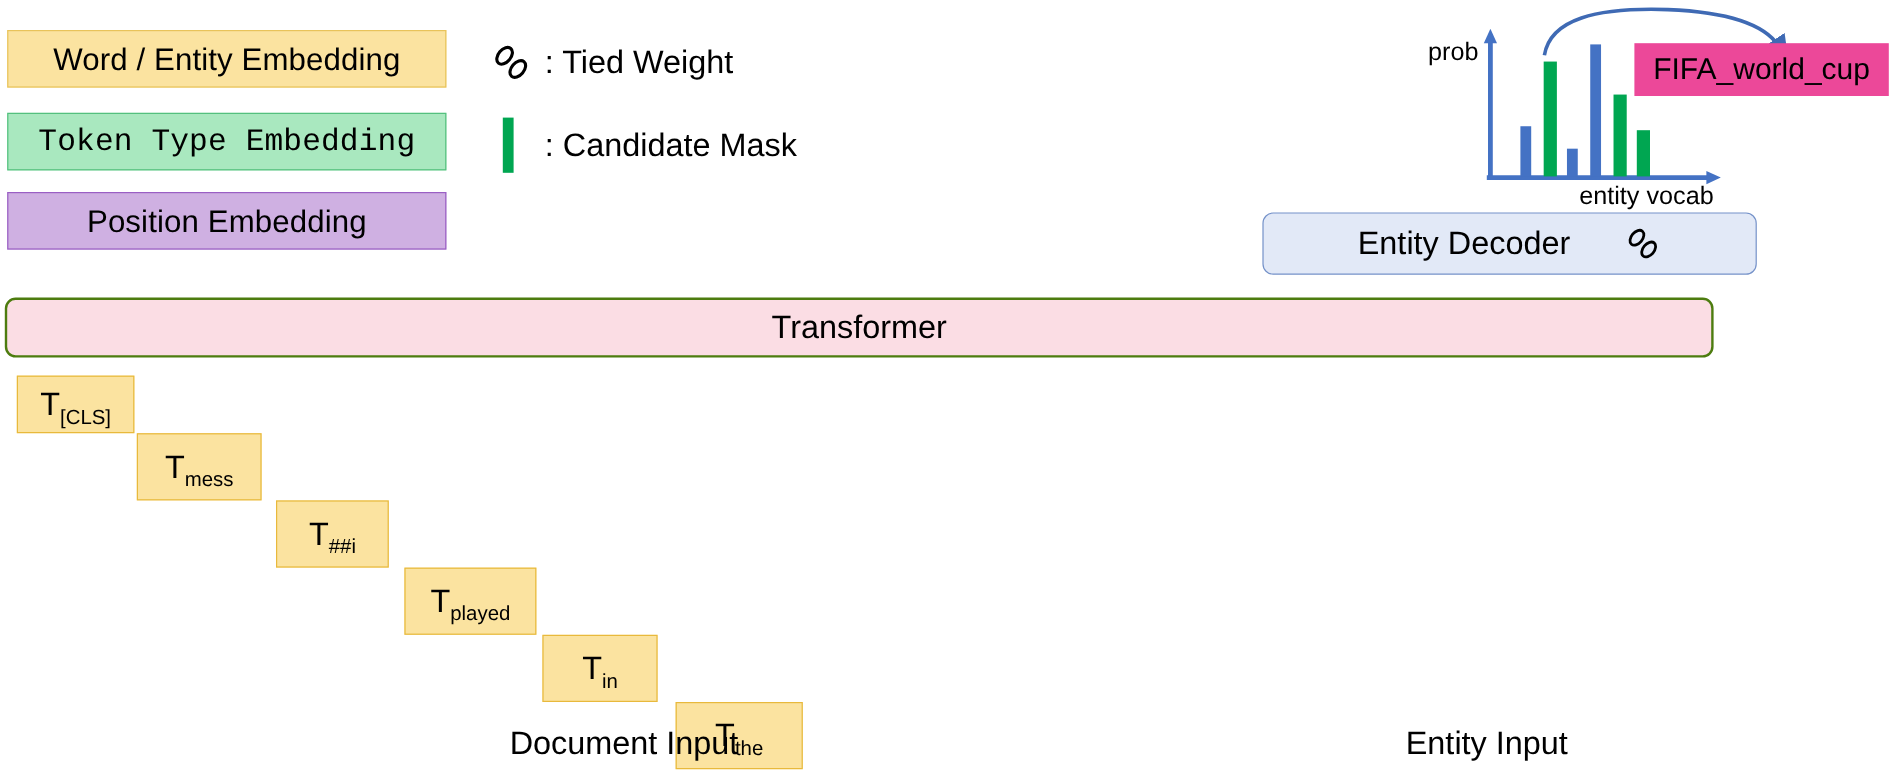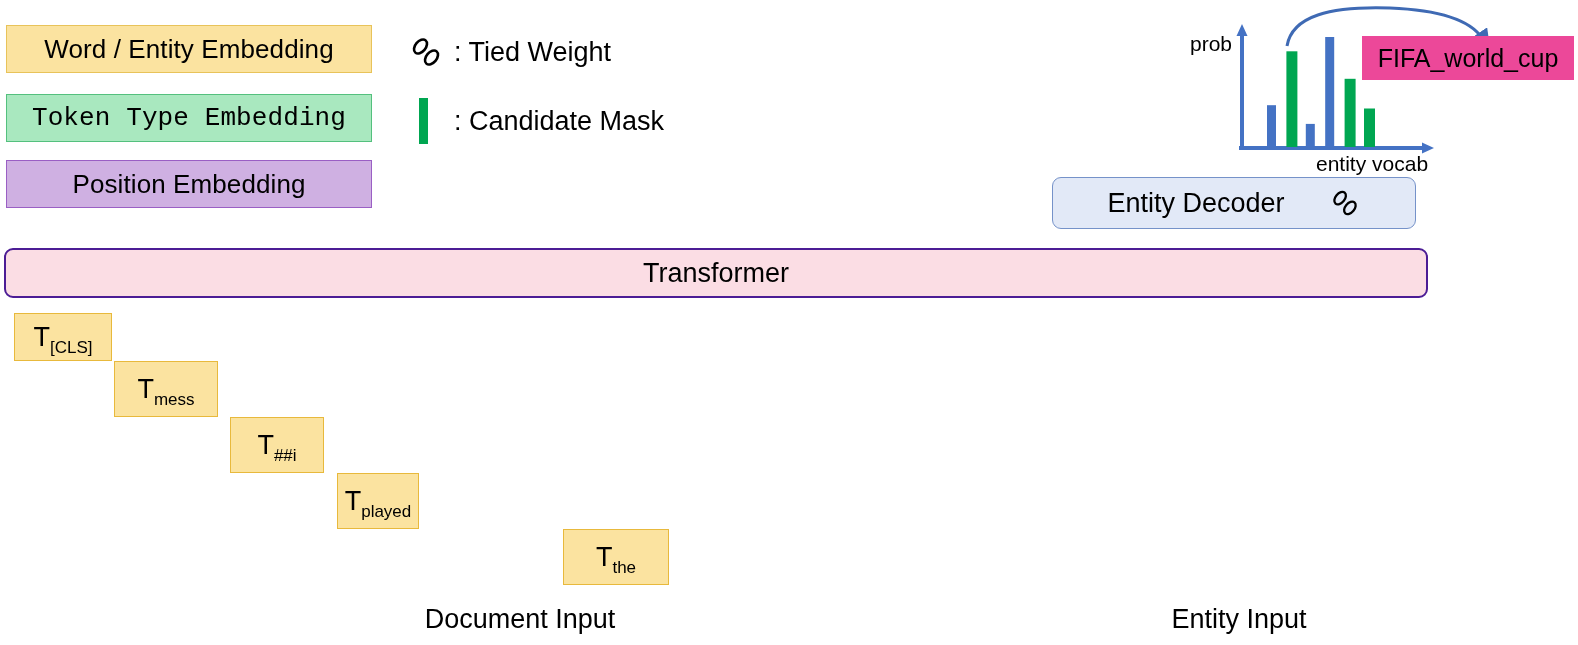--- a/index.html
+++ b/index.html
@@ -40,21 +40,21 @@
     white-space: nowrap;
   }
   .mask-bar {
     background: #00a651;
     width: 9px;
   }
 
   
   .transformer {
     background: #fbdde4;
-    border: 2px solid #4c1d95;
+    border: 2px solid #4d7c0f;
     border-radius: 9px;
     display: flex;
     align-items: center;
     justify-content: center;
     font-size: 27px;
   }
 
   
   .entity-decoder {
     background: #e2e9f7;
@@ -176,21 +176,21 @@
         <path d="M0,0 L7,3.4 L0,6.8 z" fill="#3f6ab4"></path>
       </marker>
     </defs>
     <path d="M17,46 C22,16 60,6 120,8 C170,10 200,20 212,38" fill="none" stroke="#3f6ab4" stroke-width="3" marker-end="url(#arrHead2)"></path>
   </svg>
 
   <div class="abs fifa-chip" style="left:1362px; top:36px; width:212px; height:44px;">
     <span>FIFA_world_cup</span>
   </div>
 
-  <div class="abs entity-decoder" style="left:1052px; top:177px; width:364px; height:52px;gap:44px;">
+  <div class="abs entity-decoder" style="left:1052px; top:177px; width:412px; height:52px;gap:44px;">
     <span>Entity Decoder</span>
     <span style="width:32px;height:32px;display:inline-block;">
       <svg viewBox="0 0 36 36" width="32" height="32" aria-hidden="true">
         <g fill="none" stroke="#000" stroke-width="2.6">
           <ellipse cx="12.5" cy="12.5" rx="5.2" ry="8" transform="rotate(40 12.5 12.5)"></ellipse>
           <ellipse cx="23.5" cy="23.5" rx="5.2" ry="8" transform="rotate(40 23.5 23.5)"></ellipse>
         </g>
       </svg>
     </span>
   </div>
@@ -201,22 +201,25 @@
 
   <div class="abs cell yellow" style="left:14px;   top:313px; width:98px;  height:48px;">
     <span><span class="base">T</span><span class="sub">[CLS]</span></span>
   </div>
   <div class="abs cell yellow" style="left:114px; top:313px; width:104px; height:56px;">
     <span><span class="base">T</span><span class="sub">mess</span></span>
   </div>
   <div class="abs cell yellow" style="left:230px; top:313px; width:94px;  height:56px;">
     <span><span class="base">T</span><span class="sub">##i</span></span>
   </div>
-  <div class="abs cell yellow" style="left:337px; top:313px; width:82px; height:56px;">
+  <div class="abs cell yellow" style="left:337px; top:313px; width:110px; height:56px;">
     <span><span class="base">T</span><span class="sub">played</span></span>
+  </div>
+  <div class="abs cell yellow" style="left:452px; top:313px; width:96px;  height:56px;">
+    <span><span class="base">T</span><span class="sub">in</span></span>
   </div>
   <div class="abs cell yellow" style="left:563px; top:313px; width:106px; height:56px;">
     <span><span class="base">T</span><span class="sub">the</span></span>
   </div>
 
   <div class="abs caption" style="left:2px; top:604px; width:1036px;">Document Input</div>
 
   <div class="abs caption" style="left:1048px; top:604px; width:382px;">Entity Input</div>
 
 </div>

